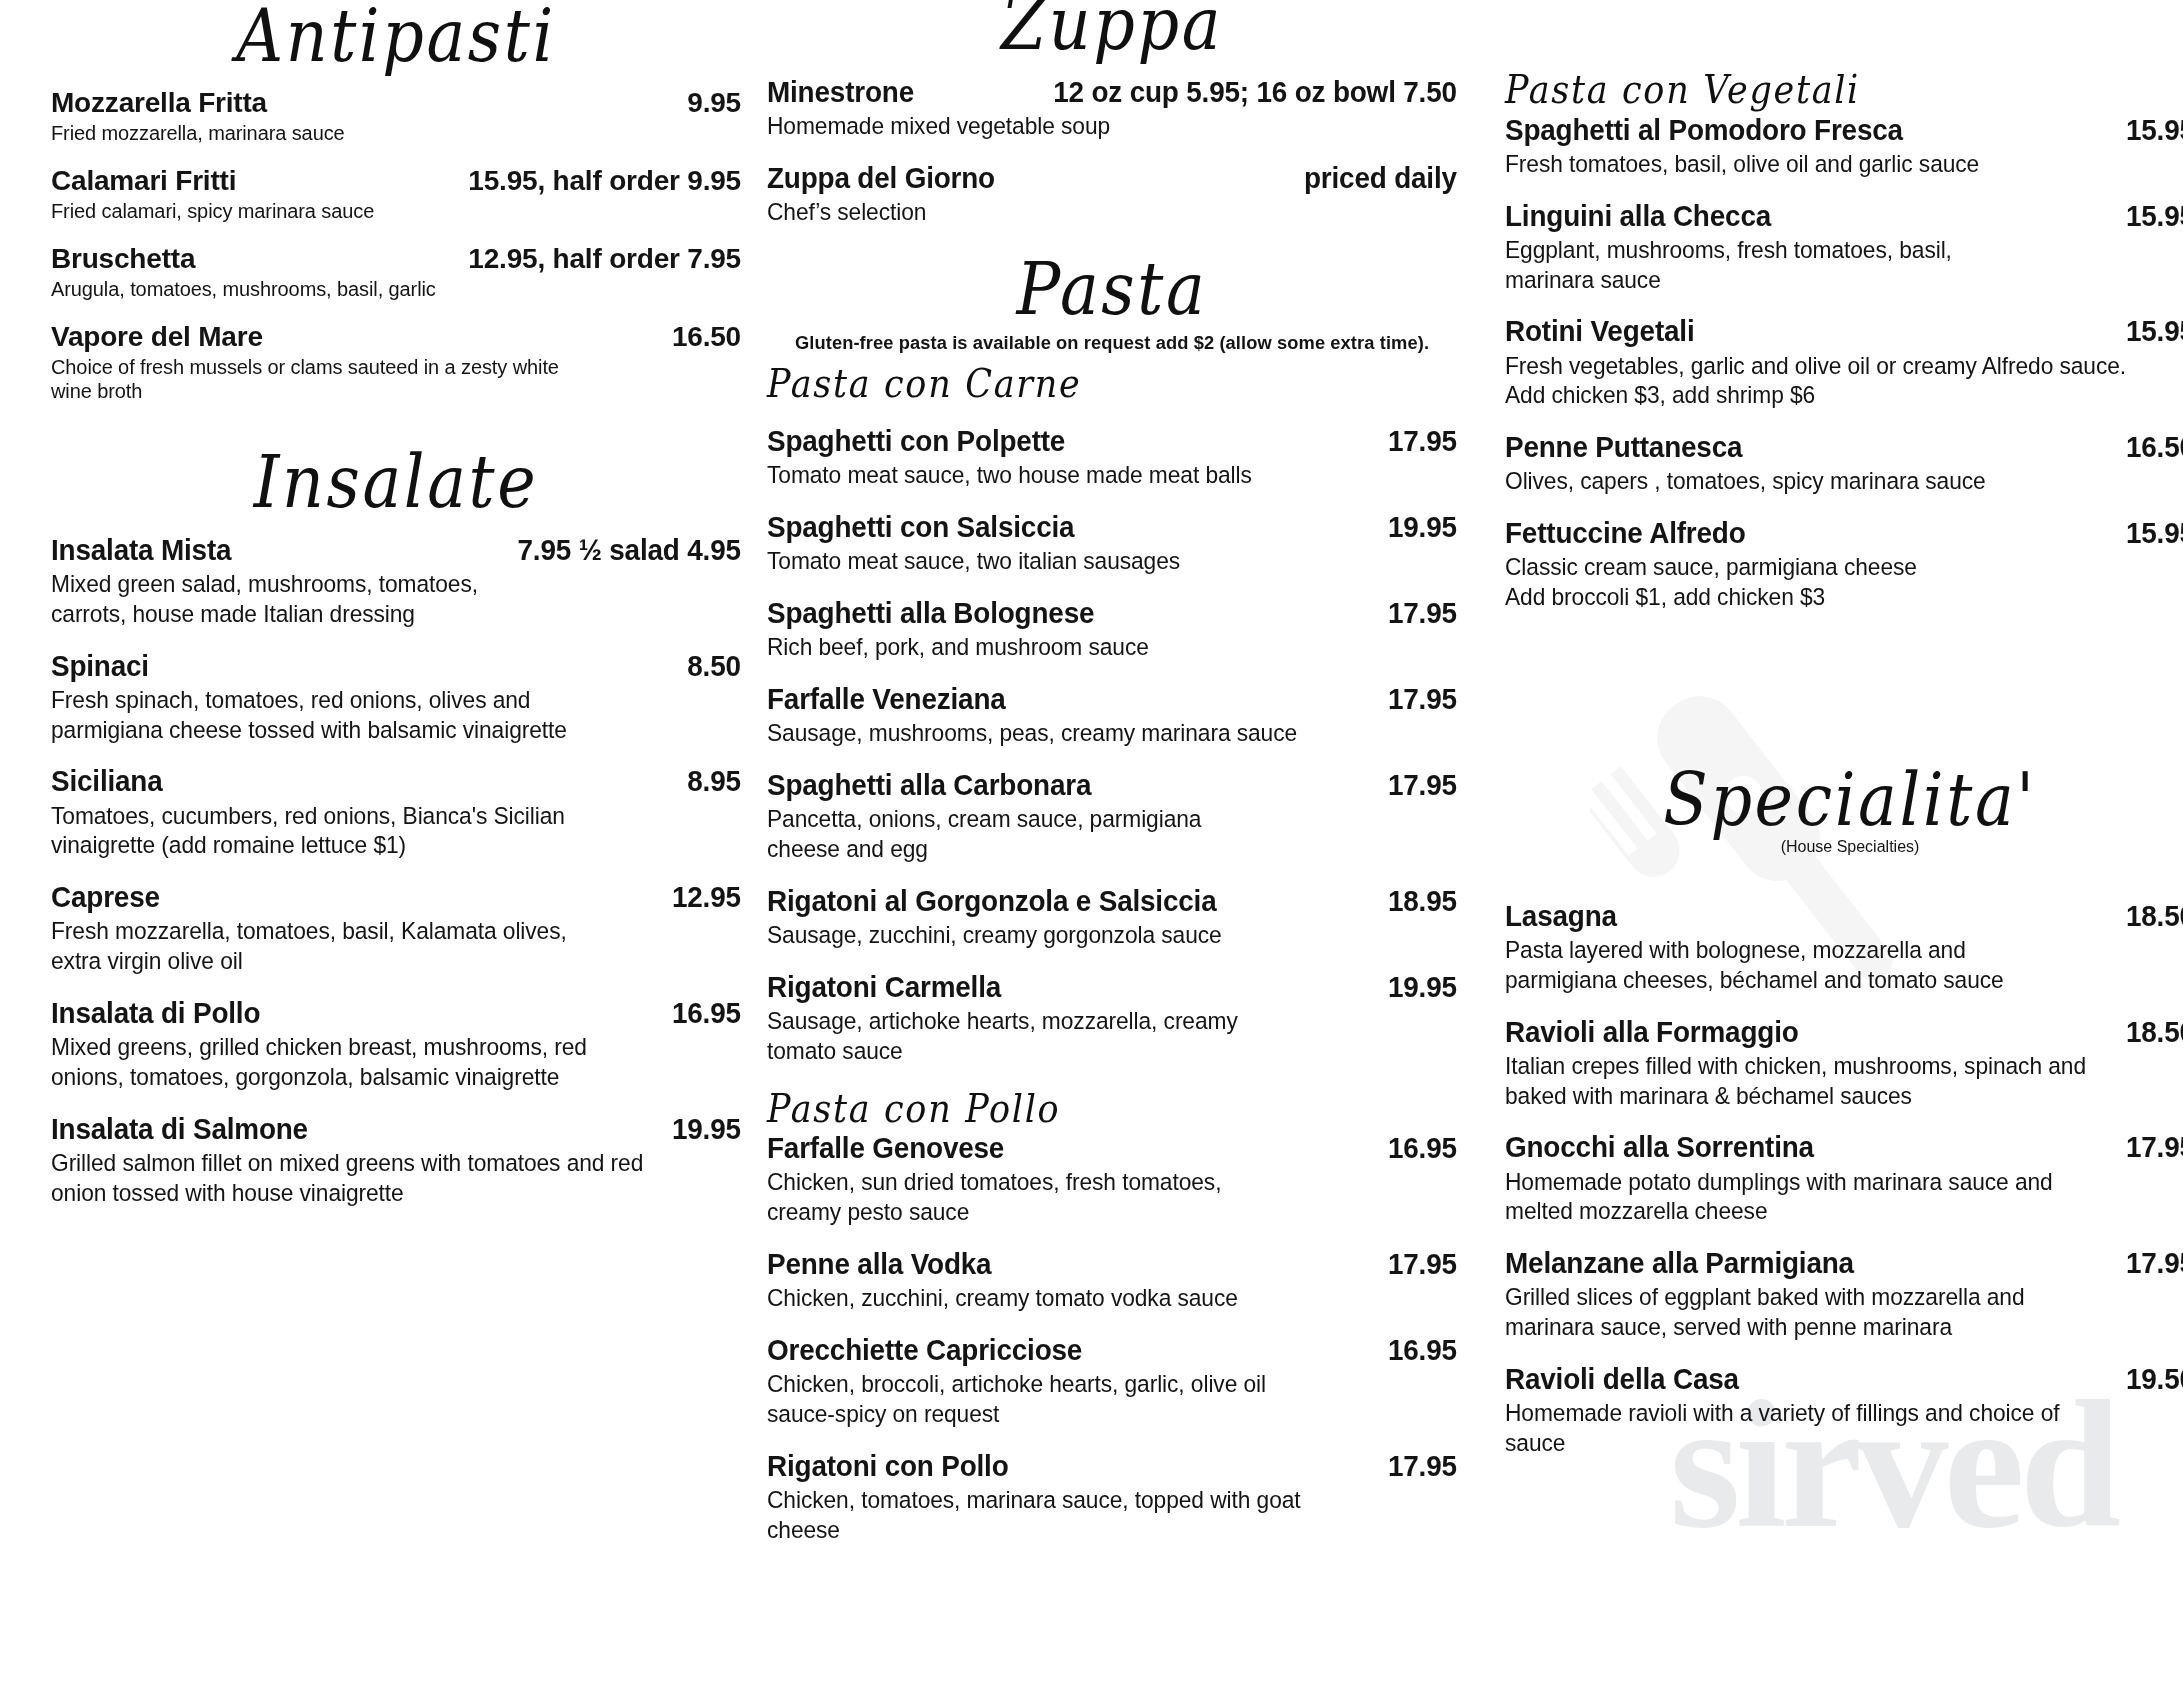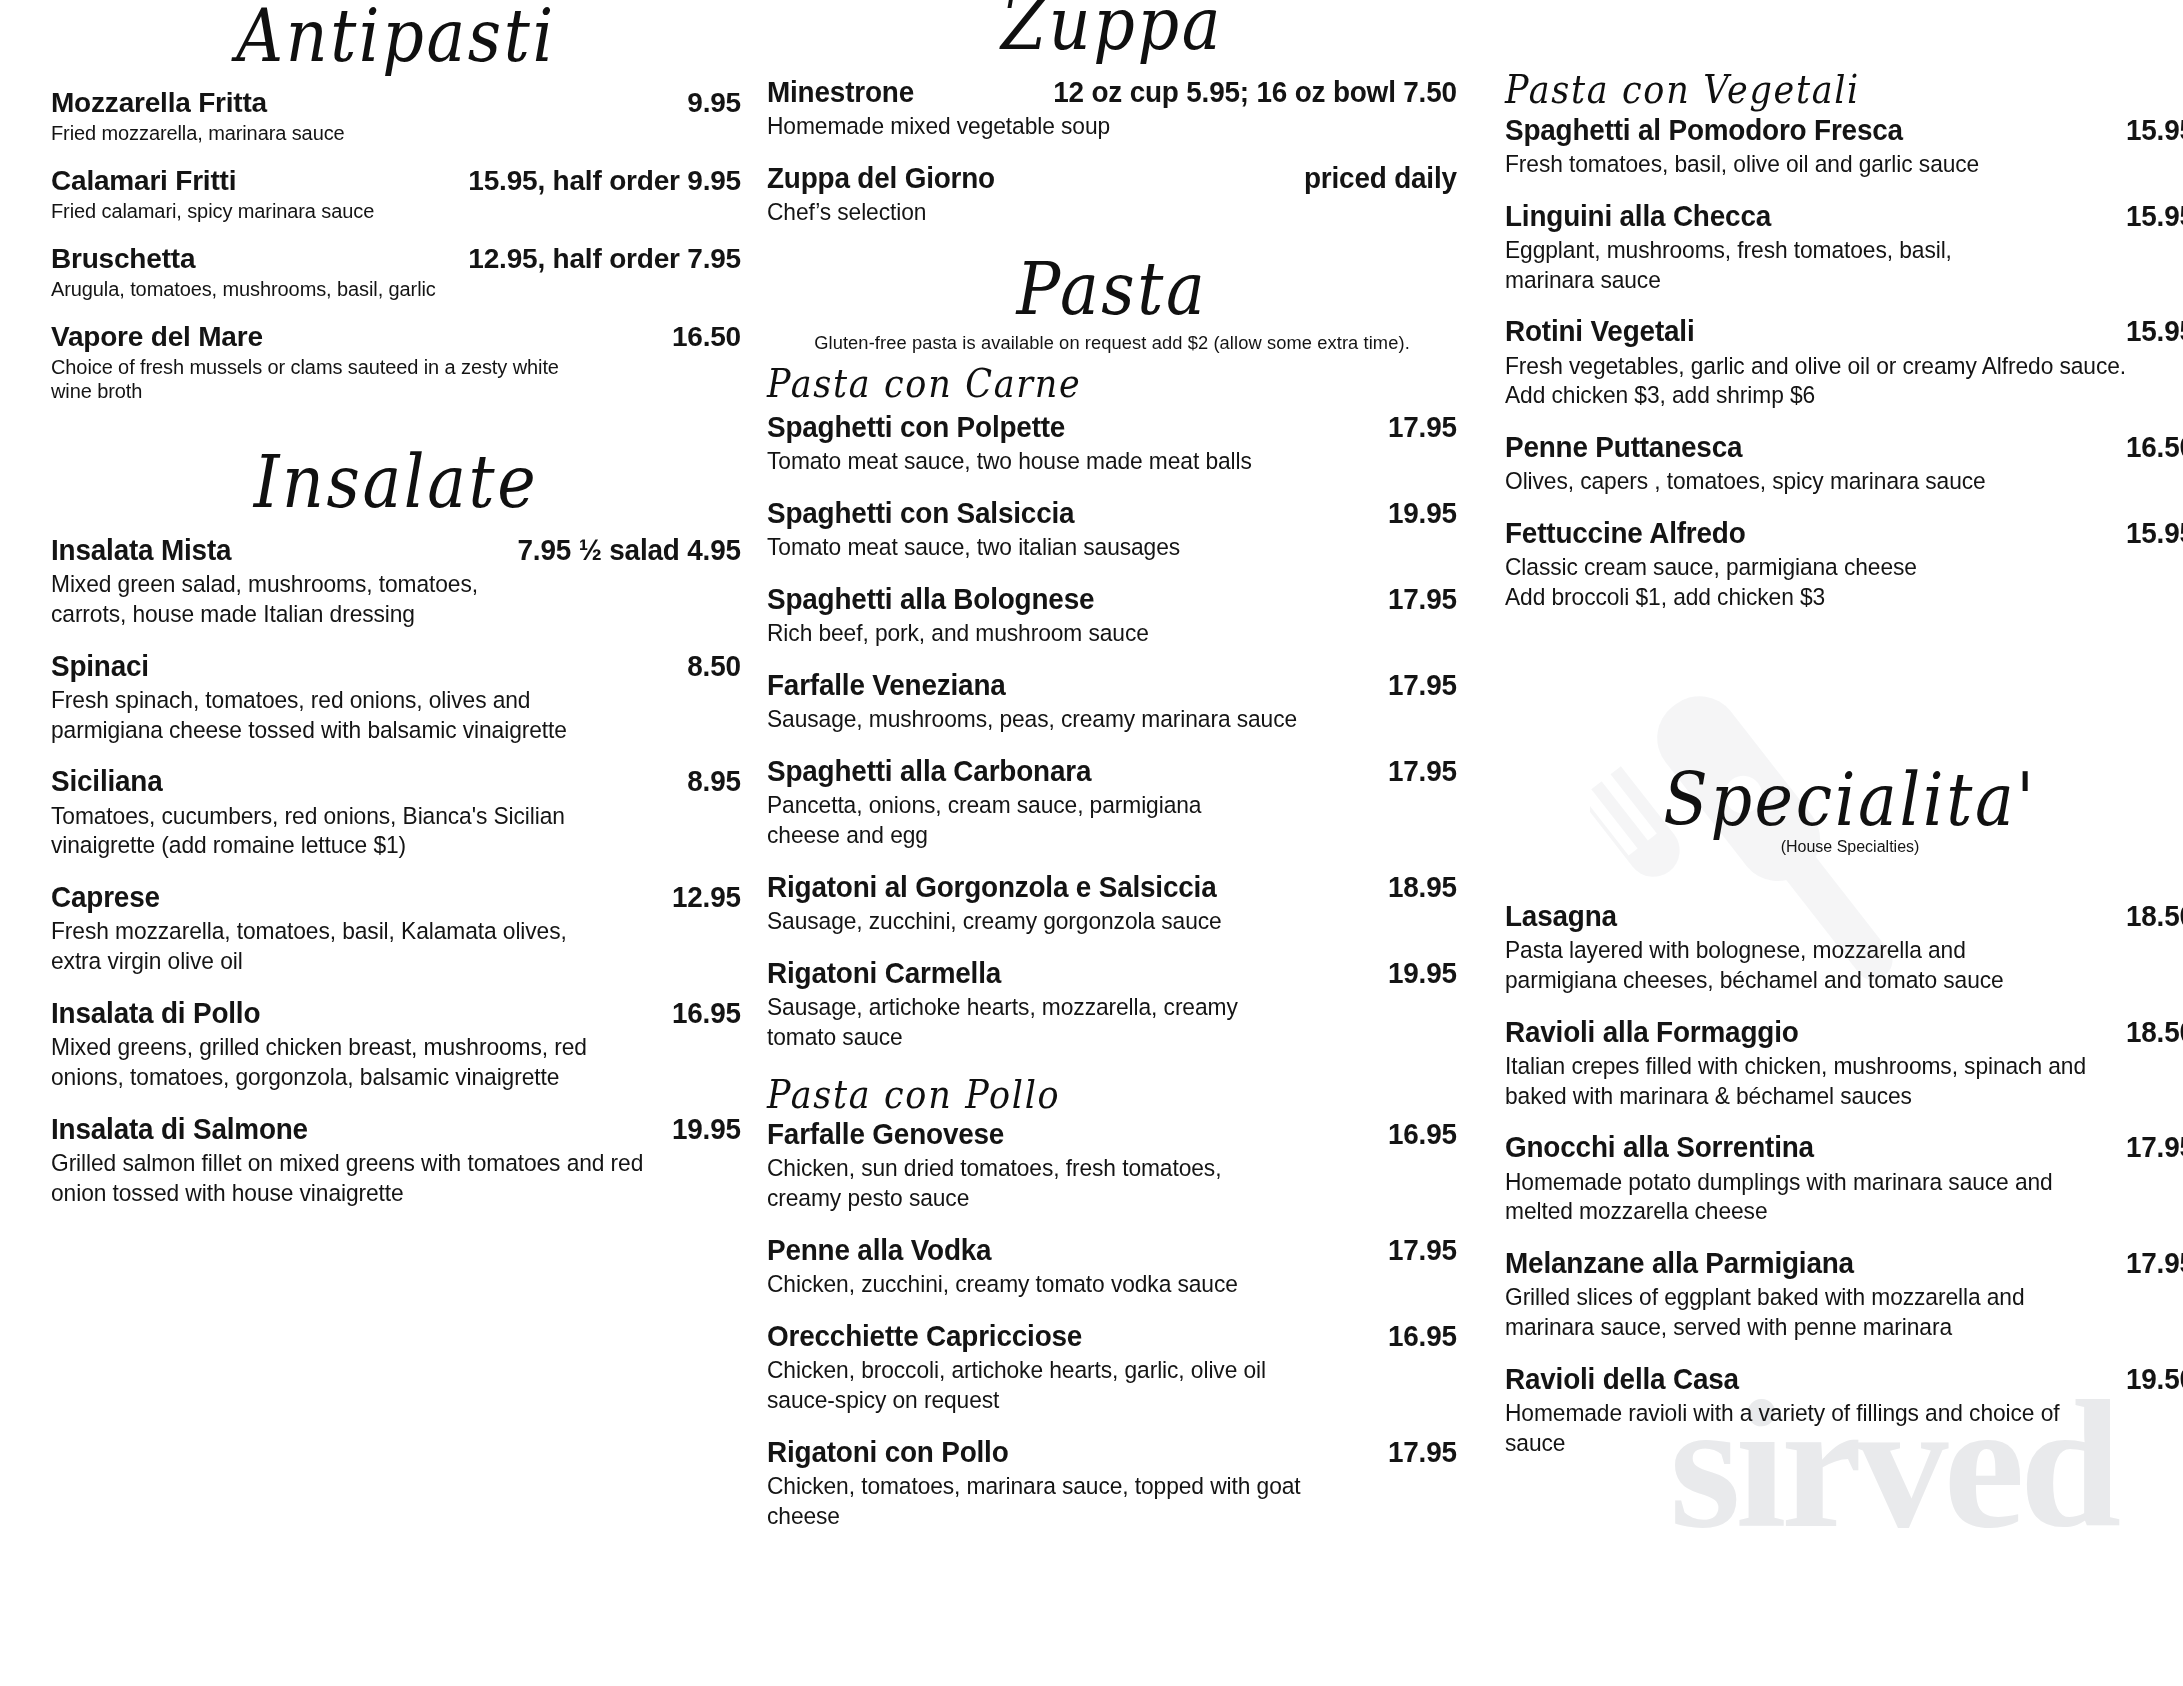--- a/index.html
+++ b/index.html
@@ -83,20 +83,21 @@
     color: #101010;
     text-align: left;
     transform: scaleY(1.1);
     transform-origin: left bottom;
   }
   .title-note {
     font-size: 18.3px;
     text-align: center;
     margin-top: 7px;
     letter-spacing: 0.1px;
+    font-weight: bold;
   }
   .script-caption {
     text-align: center;
     font-size: 16px;
     margin-top: 1.7px;
   }
 
   
   .item { margin-bottom: 19px; }
   .item-head {
@@ -280,21 +281,21 @@
 
     <div class="spacer-sm"></div>
 
     <div class="script-title">Pasta</div>
     <div class="title-note">Gluten-free pasta is available on request add $2 (allow some extra time).</div>
 
     <div style="height:15.7px"></div>
 
     <div class="script-sub">Pasta con Carne</div>
 
-    <div class="section narrow" style="margin-top:5px">
+    <div class="section narrow" style="margin-top:19px">
       <div class="item">
         <div class="item-head">
           <span class="item-name">Spaghetti con Polpette</span>
           <span class="item-dots"></span>
           <span class="item-price">17.95</span>
         </div>
         <div class="item-desc">Tomato meat sauce, two house made meat balls</div>
       </div>
       <div class="item">
         <div class="item-head">

